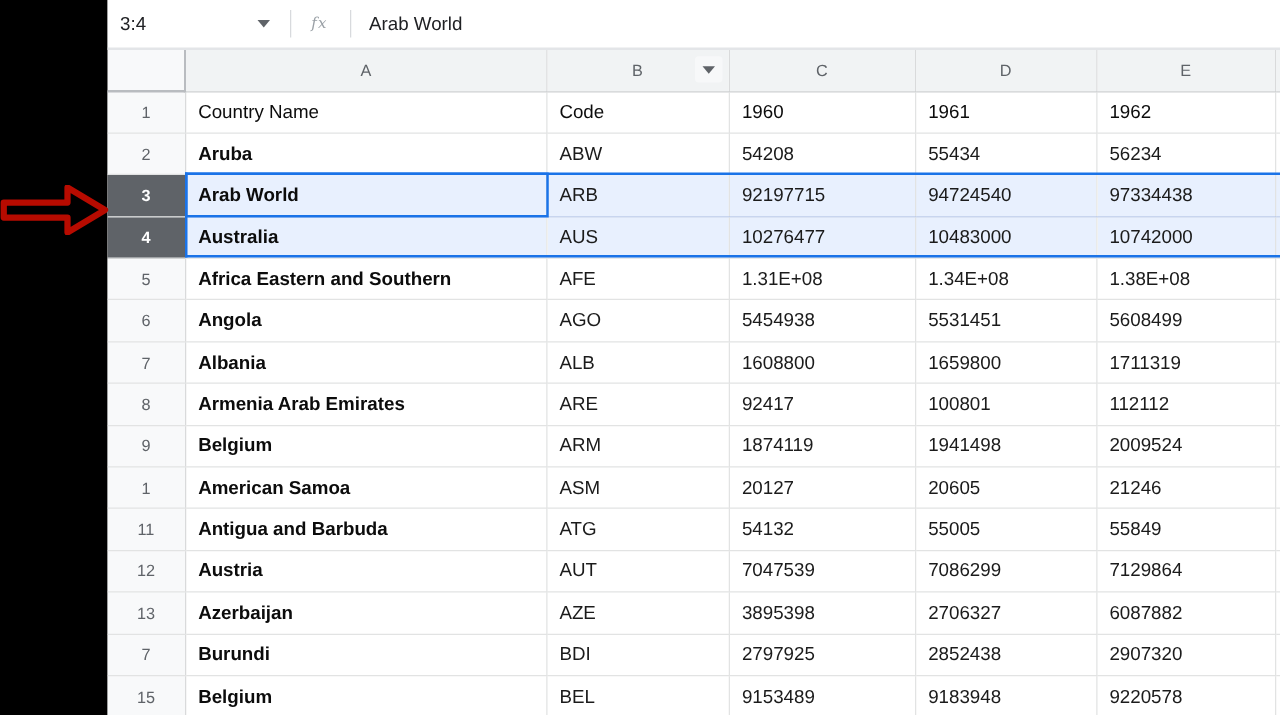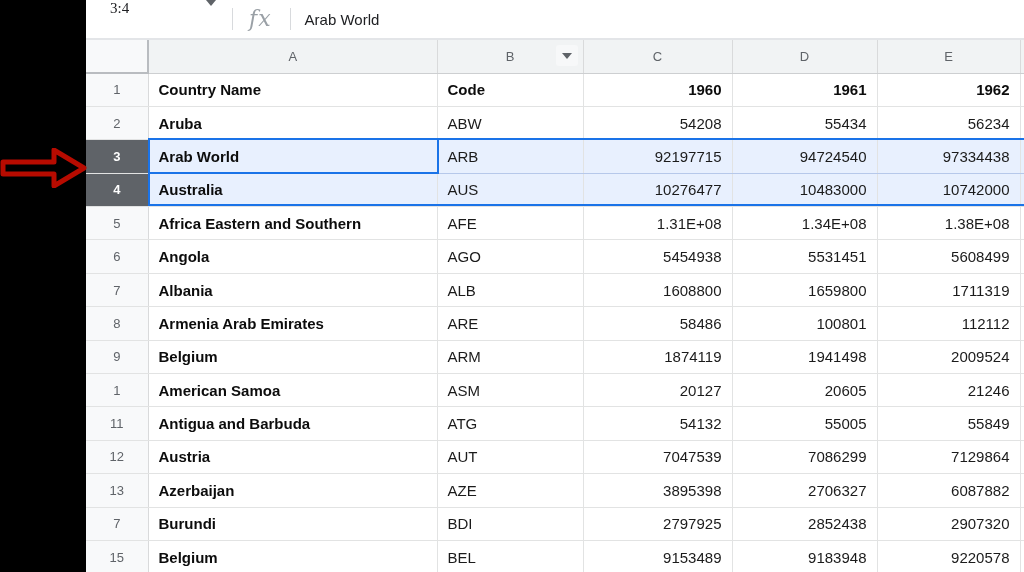--- a/index.html
+++ b/index.html
@@ -16,31 +16,31 @@
   .sheet{
     position:absolute;left:86px;top:0;width:938px;height:572px;
     background:#fff;overflow:hidden;
   }
   
   .formula-bar{
     height:40px;box-sizing:border-box;border-bottom:2px solid #e3e5e8;
     display:flex;align-items:center;background:#fff;
   }
   .name-box{
-    width:146px;box-sizing:border-box;padding-left:24px;height:100%;
-    display:flex;cursor:default;font-family:Liberation Serif, serif;
+    width:146px;box-sizing:border-box;padding-left:10px;height:100%;
+    display:flex;align-items:center;cursor:default;
   }
   .name-box-value{font-size:15px;color:#202124;flex:1;}
   .nb-caret{
     width:0;height:0;border-left:5px solid transparent;border-right:5px solid transparent;
     border-top:6px solid #5f6368;margin-right:16px;
   }
   .fb-divider{width:1px;height:22px;background:#d8dadd;}
   .fx{
-    font-family:"DejaVu Serif",serif;font-style:italic;font-size:22px;color:#9aa0a6;
+    font-family:"DejaVu Serif",serif;font-style:italic;font-size:12px;color:#9aa0a6;
     margin:0 18px 2px 16px;letter-spacing:1px;
   }
   .formula-value{font-size:15px;color:#202124;margin-left:14px;white-space:nowrap;}
   
   .grid{position:absolute;top:40px;left:0;}
   table{border-collapse:collapse;table-layout:fixed;width:1024px;}
   thead th{
     height:32px;background:#f1f3f4;font-size:13px;font-weight:400;color:#5f6368;
     border-right:1px solid #d9dadb;border-bottom:1px solid #cdcfd1;
     text-align:center;position:relative;padding:0;
@@ -63,22 +63,22 @@
   }
   td.rowhead.sel{background:var(--selhead);color:#fff;font-weight:700;}
   td.data{
     font-size:15px;color:#1b1b1b;background:#fff;
     border-right:1px solid #e2e3e3;border-bottom:1px solid #e2e3e3;
     padding:0 10px;white-space:nowrap;overflow:hidden;
   }
   td.data.sel{background:var(--seltint);}
   td.data.sel-mid{border-bottom-color:#b6c8ea;}
   td.country{font-weight:700;color:#0c0c0c;}
-  td.num{text-align:right;}
-  td.hdrlabel{font-weight:700;color:#0c0c0c;}
+  td.num{text-align:left;}
+  td.hdrlabel{font-weight:400;color:#0c0c0c;}
   
   .ovl{position:absolute;background:var(--selblue);z-index:5;pointer-events:none;}
   .sel-top{left:62px;top:138px;width:876px;height:2px;}
   .sel-bottom{left:62px;top:204px;width:876px;height:2px;}
   .sel-left{left:62px;top:138px;width:2px;height:68px;}
   .active-box{
     position:absolute;left:62px;top:138px;width:291px;height:36px;box-sizing:border-box;
     border:2px solid var(--selblue);background:transparent;z-index:6;pointer-events:none;
   }
   
@@ -193,21 +193,21 @@
             <td class="data">ALB</td>
             <td class="data num">1608800</td>
             <td class="data num">1659800</td>
             <td class="data num">1711319</td>
             <td class="data"></td>
           </tr>
           <tr>
             <td class="rowhead">8</td>
             <td class="data country">Armenia Arab Emirates</td>
             <td class="data">ARE</td>
-            <td class="data num">58486</td>
+            <td class="data num">92417</td>
             <td class="data num">100801</td>
             <td class="data num">112112</td>
             <td class="data"></td>
           </tr>
           <tr>
             <td class="rowhead">9</td>
             <td class="data country">Belgium</td>
             <td class="data">ARM</td>
             <td class="data num">1874119</td>
             <td class="data num">1941498</td>

